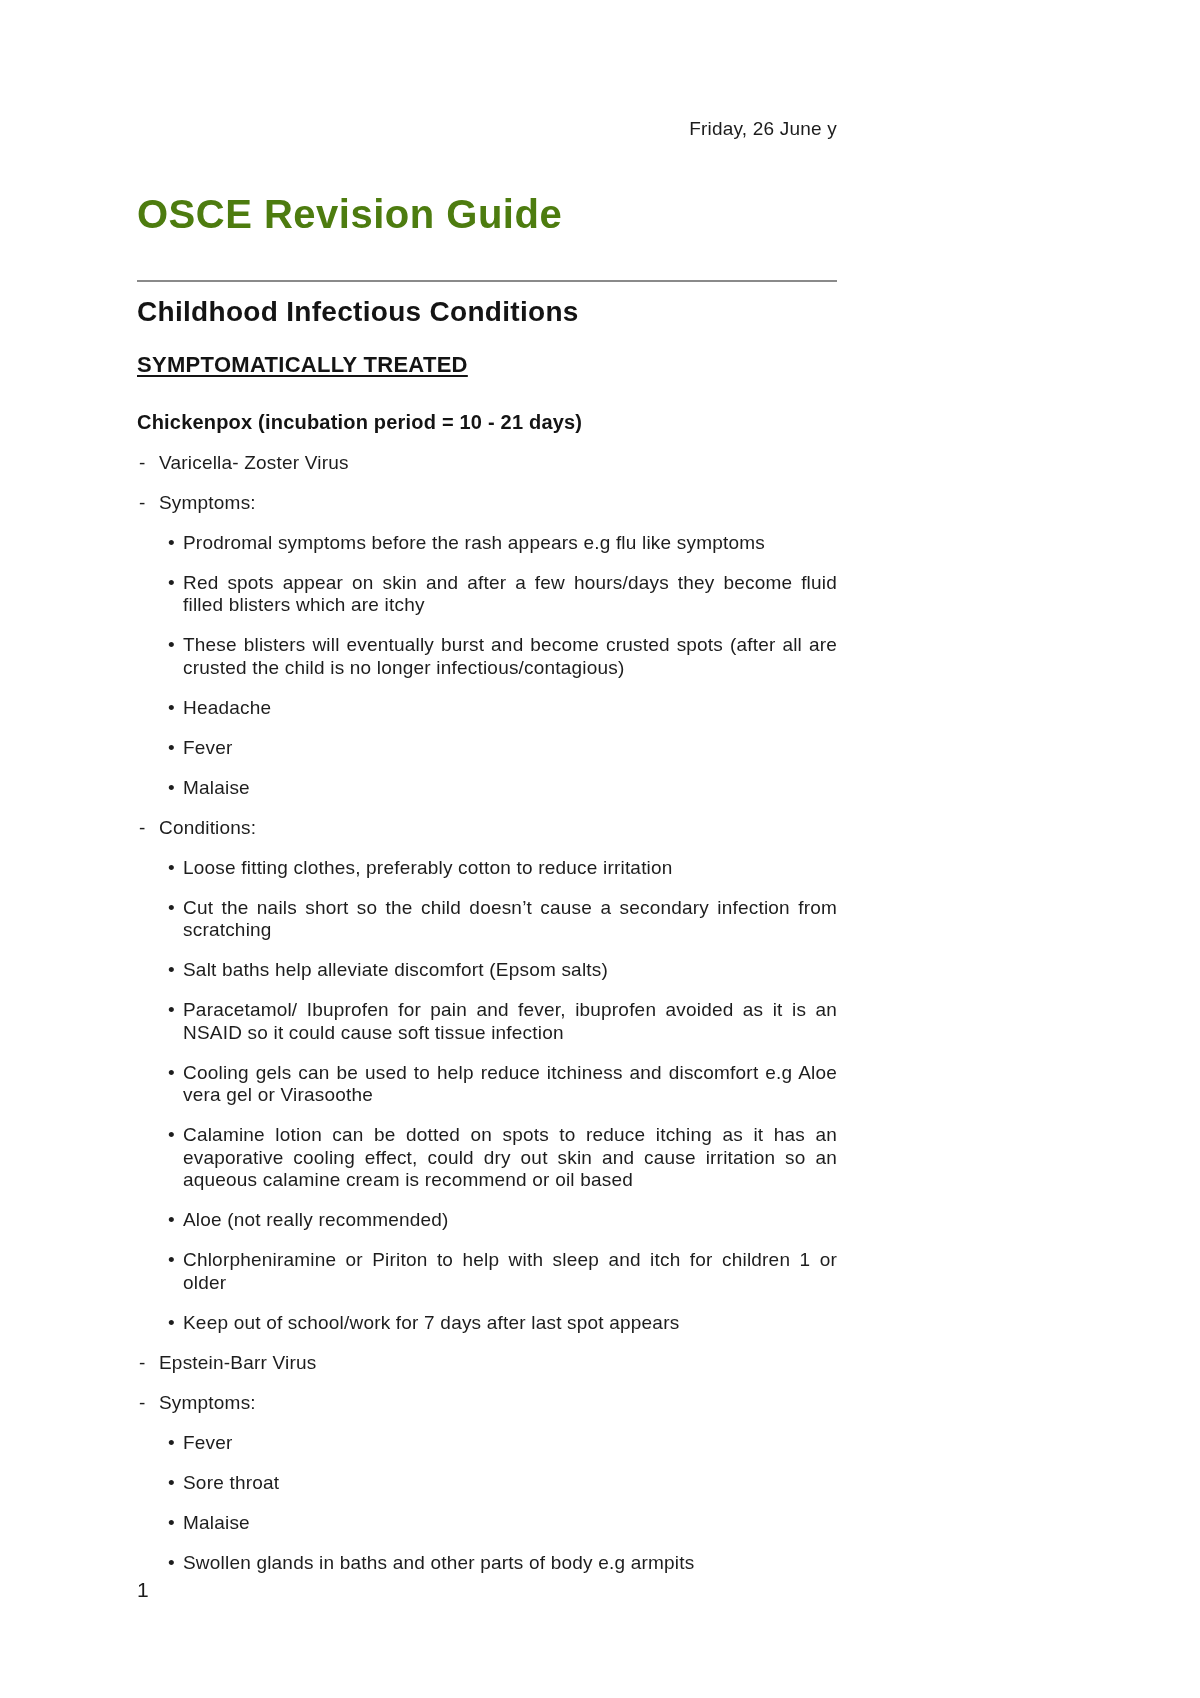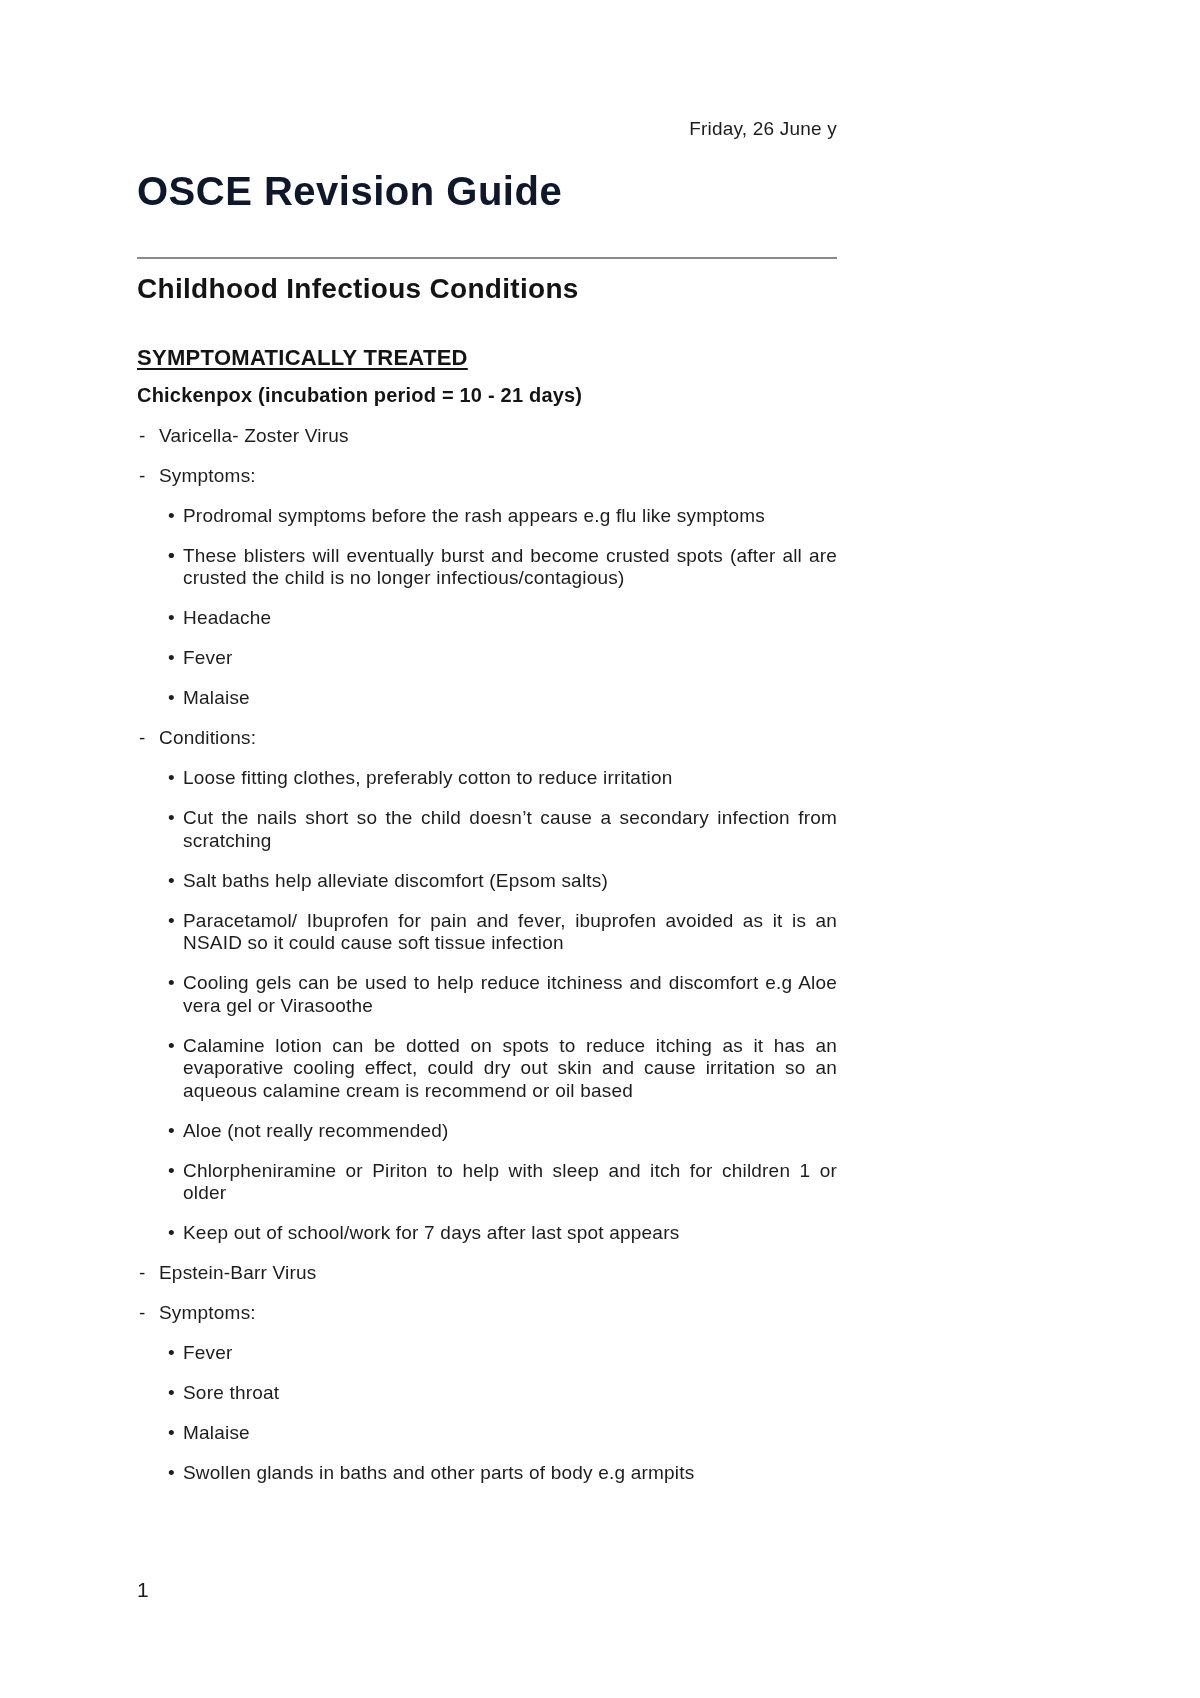--- a/index.html
+++ b/index.html
@@ -5,27 +5,27 @@
   * { margin:0; padding:0; box-sizing:border-box; }
   html, body { background:#ffffff; }
   .page {
     width:984px; height:1698px; position:relative; overflow:hidden;
     background:#ffffff; color:#1d1d1d;
     font-family:"Liberation Sans","DejaVu Sans",sans-serif;
     font-size:19px; letter-spacing:0.2px;
   }
   .content { position:absolute; left:137px; right:147px; top:0; }
   .date { margin-top:116px; line-height:26px; text-align:right; font-size:19px; color:#1c1c1c; }
-  .title { font-size:40px; font-weight:bold; color:#0f172a; line-height:48px; margin-top:25px; letter-spacing:0.5px; }
+  .title { font-size:40px; font-weight:bold; color:#4d7c0f; line-height:48px; margin-top:48px; letter-spacing:0.5px; }
   .rule { border:none; border-top:2px solid #8a8a8a; margin-top:42px; }
   .section { font-size:28px; font-weight:bold; color:#141414; line-height:34px; margin-top:13px; letter-spacing:0.3px; }
-  .subsection { font-size:22px; font-weight:bold; color:#141414; line-height:27px; margin-top:38px;
+  .subsection { font-size:22px; font-weight:bold; color:#141414; line-height:27px; margin-top:22px;
     text-decoration:underline; text-underline-offset:3px; letter-spacing:0.3px; }
   p { line-height:22.5px; margin-top:17.5px; }
-  .cond { font-weight:bold; font-size:20px; line-height:24px; margin-top:12px; color:#141414; }
+  .cond { font-weight:bold; font-size:20px; line-height:24px; margin-top:32px; color:#141414; }
   .dash { position:relative; padding-left:22px; }
   .dash > .marker { position:absolute; left:2px; }
   .bullet { position:relative; padding-left:46px; text-align:justify; }
   .bullet > .marker { position:absolute; left:31px; }
   .page-number { position:absolute; left:137px; top:1578px; font-size:21px; color:#1c1c1c; }
 </style>
 </head>
 <body>
 
 <div class="page">
@@ -36,21 +36,21 @@
     <hr class="rule">
     <h2 class="section">Childhood Infectious Conditions</h2>
     <h3 class="subsection">SYMPTOMATICALLY TREATED</h3>
 
     <p class="cond">Chickenpox (incubation period = 10 - 21 days)</p>
 
     <p class="dash"><span class="marker">-</span><span>Varicella- Zoster Virus</span></p>
     <p class="dash"><span class="marker">-</span><span>Symptoms:</span></p>
 
     <p class="bullet"><span class="marker">•</span><span>Prodromal symptoms before the rash appears e.g flu like symptoms</span></p>
-    <p class="bullet"><span class="marker">•</span></p>
+    <p class="bullet"><span class="marker">•</span><span>Red spots appear on skin and after a few hours/days they become fluid filled blisters which are itchy</span></p>
     <p class="bullet"><span class="marker">•</span><span>These blisters will eventually burst and become crusted spots (after all are crusted the child is no longer infectious/contagious)</span></p>
     <p class="bullet"><span class="marker">•</span><span>Headache</span></p>
     <p class="bullet"><span class="marker">•</span><span>Fever</span></p>
     <p class="bullet"><span class="marker">•</span><span>Malaise</span></p>
 
     <p class="dash"><span class="marker">-</span><span>Conditions:</span></p>
 
     <p class="bullet"><span class="marker">•</span><span>Loose fitting clothes, preferably cotton to reduce irritation</span></p>
     <p class="bullet"><span class="marker">•</span><span>Cut the nails short so the child doesn’t cause a secondary infection from scratching</span></p>
     <p class="bullet"><span class="marker">•</span><span>Salt baths help alleviate discomfort (Epsom salts)</span></p>

